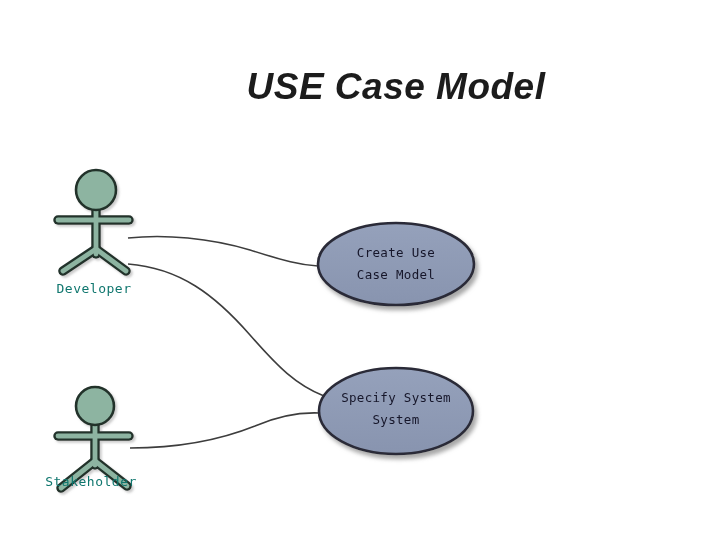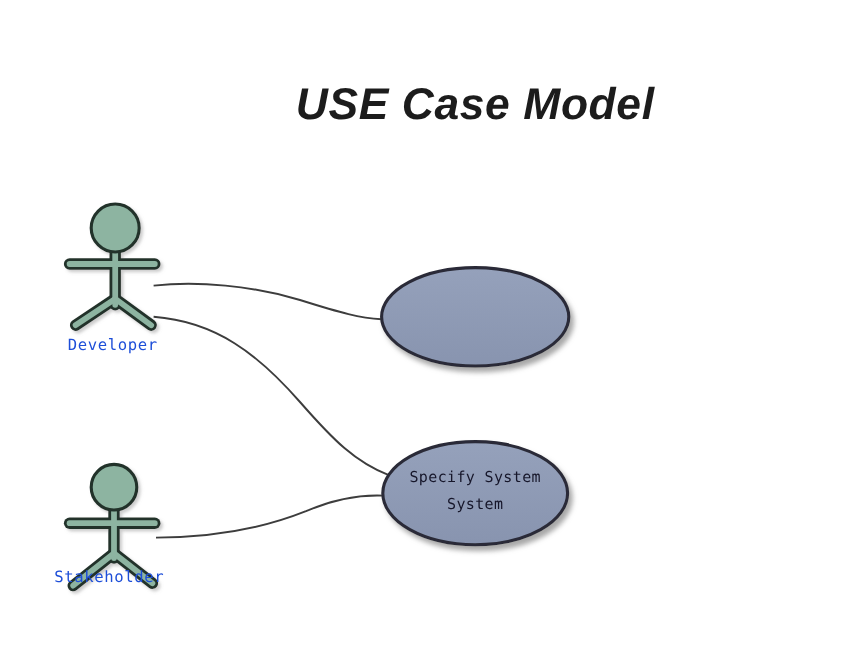--- a/index.html
+++ b/index.html
@@ -30,21 +30,21 @@
     font-style: italic;
   }
   svg.diagram {
     position: absolute;
     left: 0;
     top: 0;
   }
   .diagram-label {
     position: absolute;
     font-family: "DejaVu Sans Mono", monospace;
-    color: #1d4ed8;
+    color: #0f766e;
     text-align: center;
     white-space: nowrap;
   }
   .actor-label {
     font-size: 13px;
     letter-spacing: 0.5px;
   }
   .usecase-label {
     font-size: 12.5px;
     letter-spacing: 0.3px;
@@ -115,19 +115,23 @@
         <path d="M95,461 L127,486"></path>
       </g>
       <circle cx="95" cy="406" r="19" fill="#8db4a1" stroke="#22332b" stroke-width="2.6"></circle>
     </g>
   </svg>
 
   <div class="diagram-label actor-label actor-label-developer">Developer</div>
 
   <div class="diagram-label actor-label actor-label-stakeholder">Stakeholder</div>
 
+  <div class="diagram-label usecase-label usecase-label-1">
+    <div>Create Use</div>
+    <div>Case Model</div>
+  </div>
 
   <div class="diagram-label usecase-label usecase-label-2">
     <div>Specify System</div>
     <div>System</div>
   </div>
 
 </div>
 
 </body></html>

